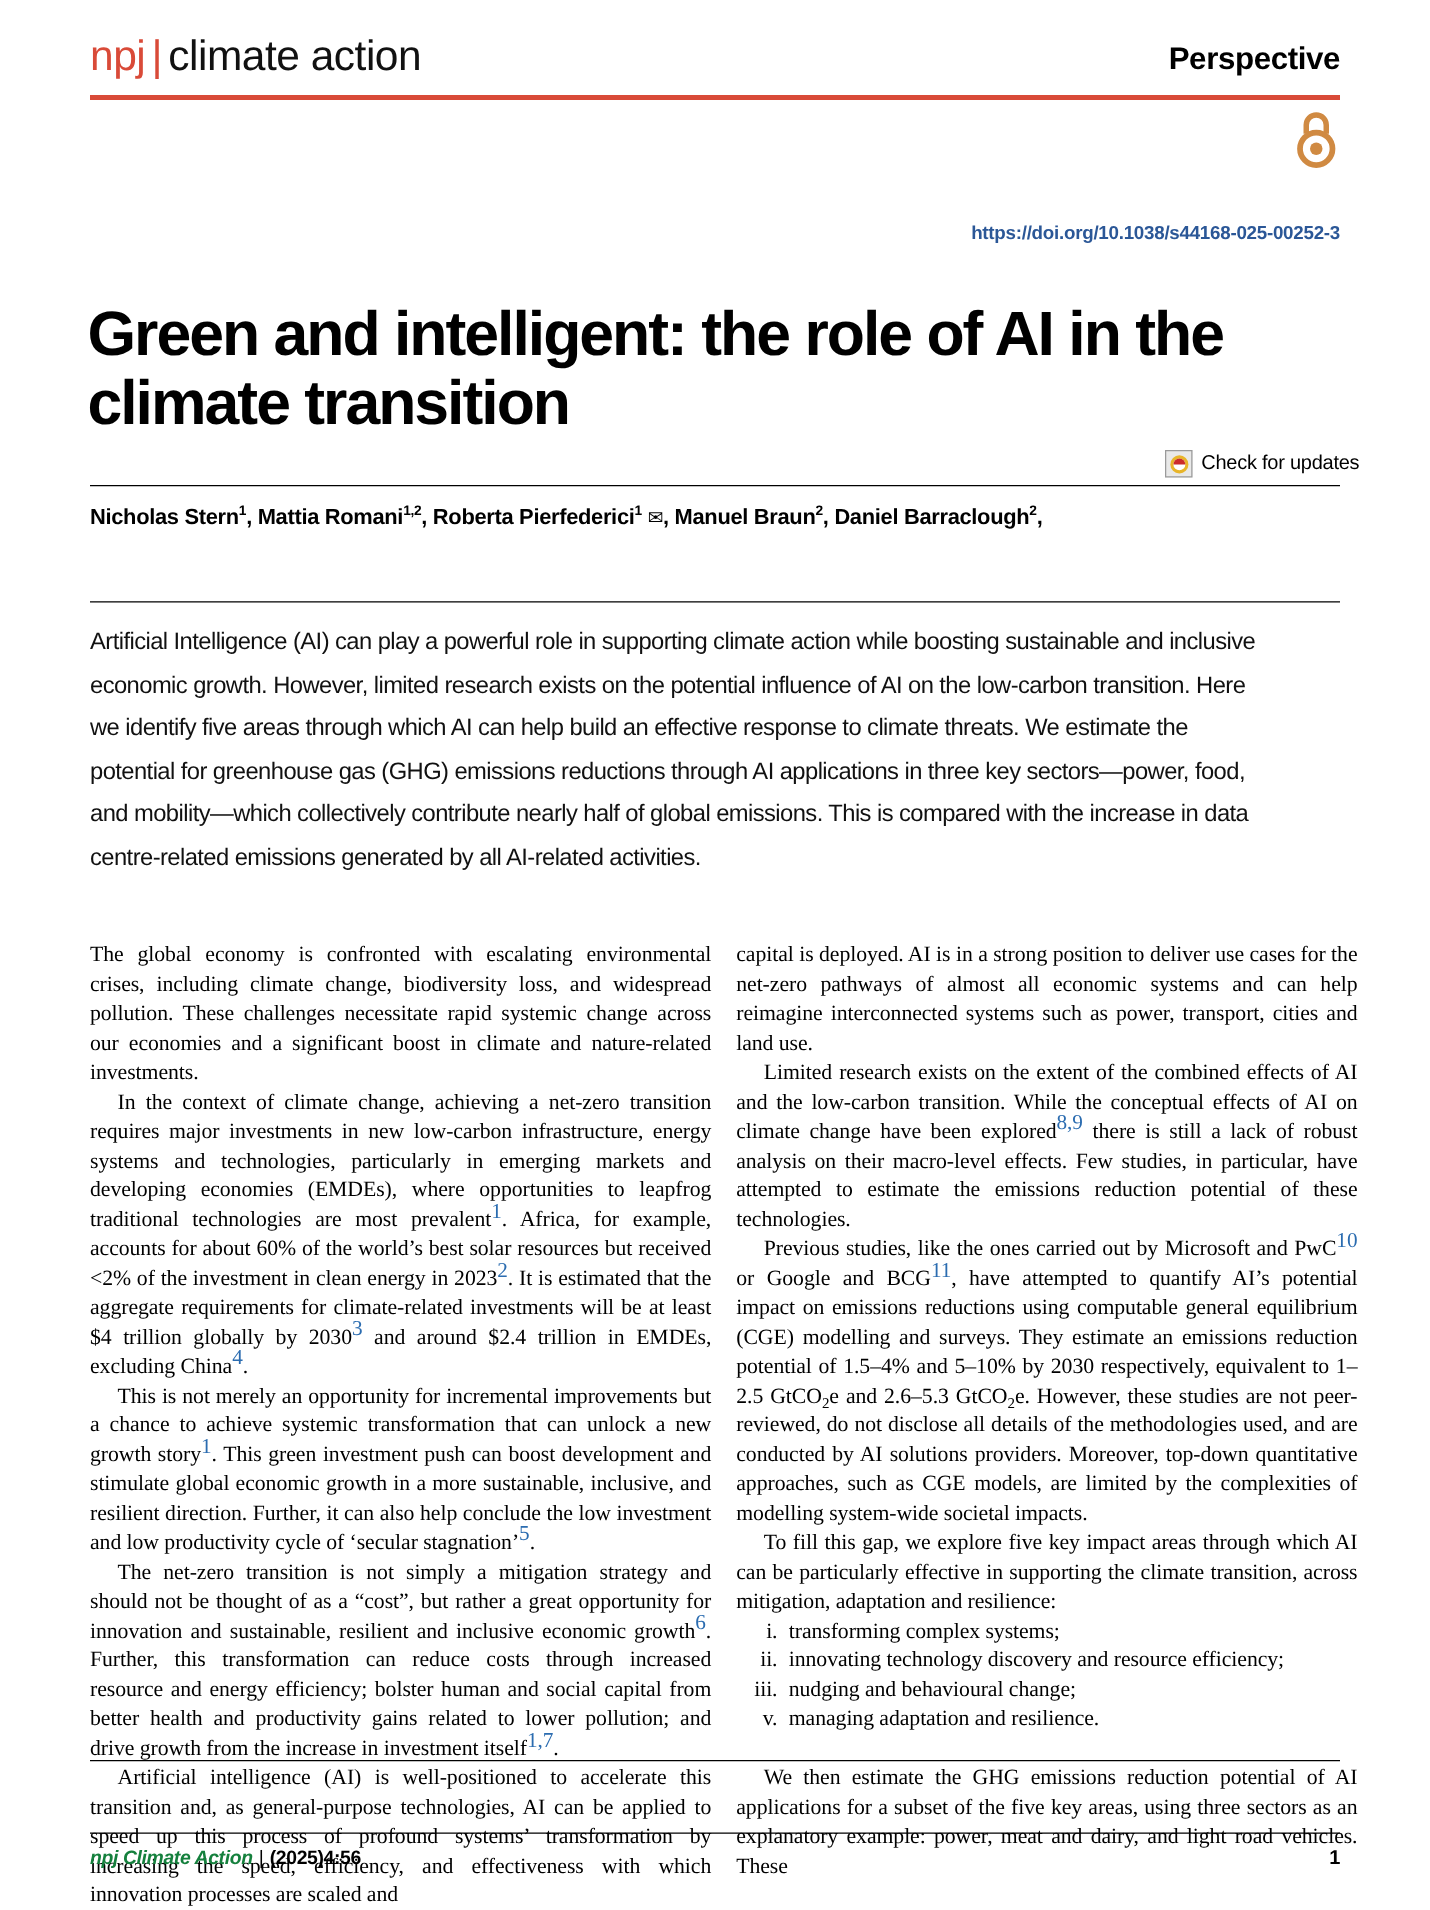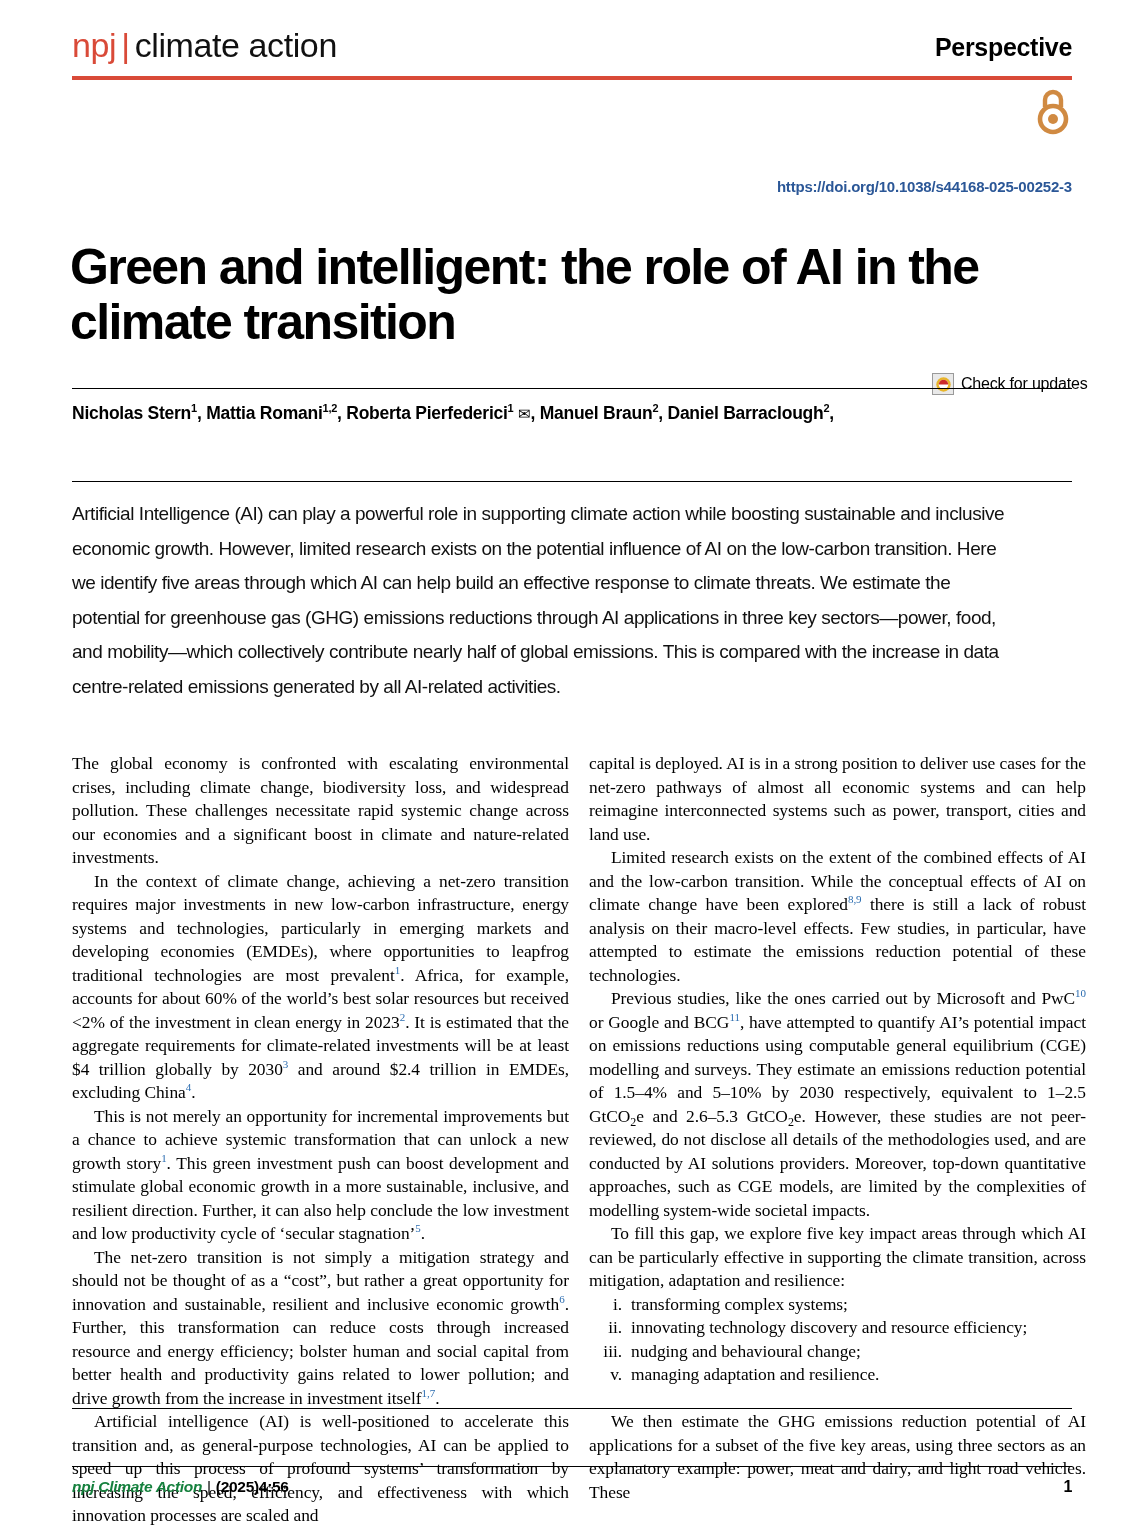--- a/index.html
+++ b/index.html
@@ -103,21 +103,20 @@
   }
 
   
   .check-updates {
     position: absolute;
     left: 932px;
     top: 360px;
     display: flex;
     align-items: center;
     gap: 7px;
-    margin-top: 13px;
   }
   .cu-badge {
     width: 22px;
     height: 22px;
     background: #e9e9e9;
     border: 1px solid #9a9a9a;
     display: flex;
     align-items: center;
     justify-content: center;
     box-sizing: border-box;
@@ -199,21 +198,21 @@
   .col-right { left: 589px; }
   .col p {
     margin: 0;
     text-indent: 0;
   }
   .col p.ind {
     text-indent: 22px;
   }
   .col sup.ref {
     color: #2B6CB0;
-    font-size: 11px;
+    font-size: 17px;
     vertical-align: super;
     line-height: 0;
   }
   .col sub {
     font-size: 12px;
     vertical-align: sub;
     line-height: 0;
   }
   ol.roman {
     margin: 0;

